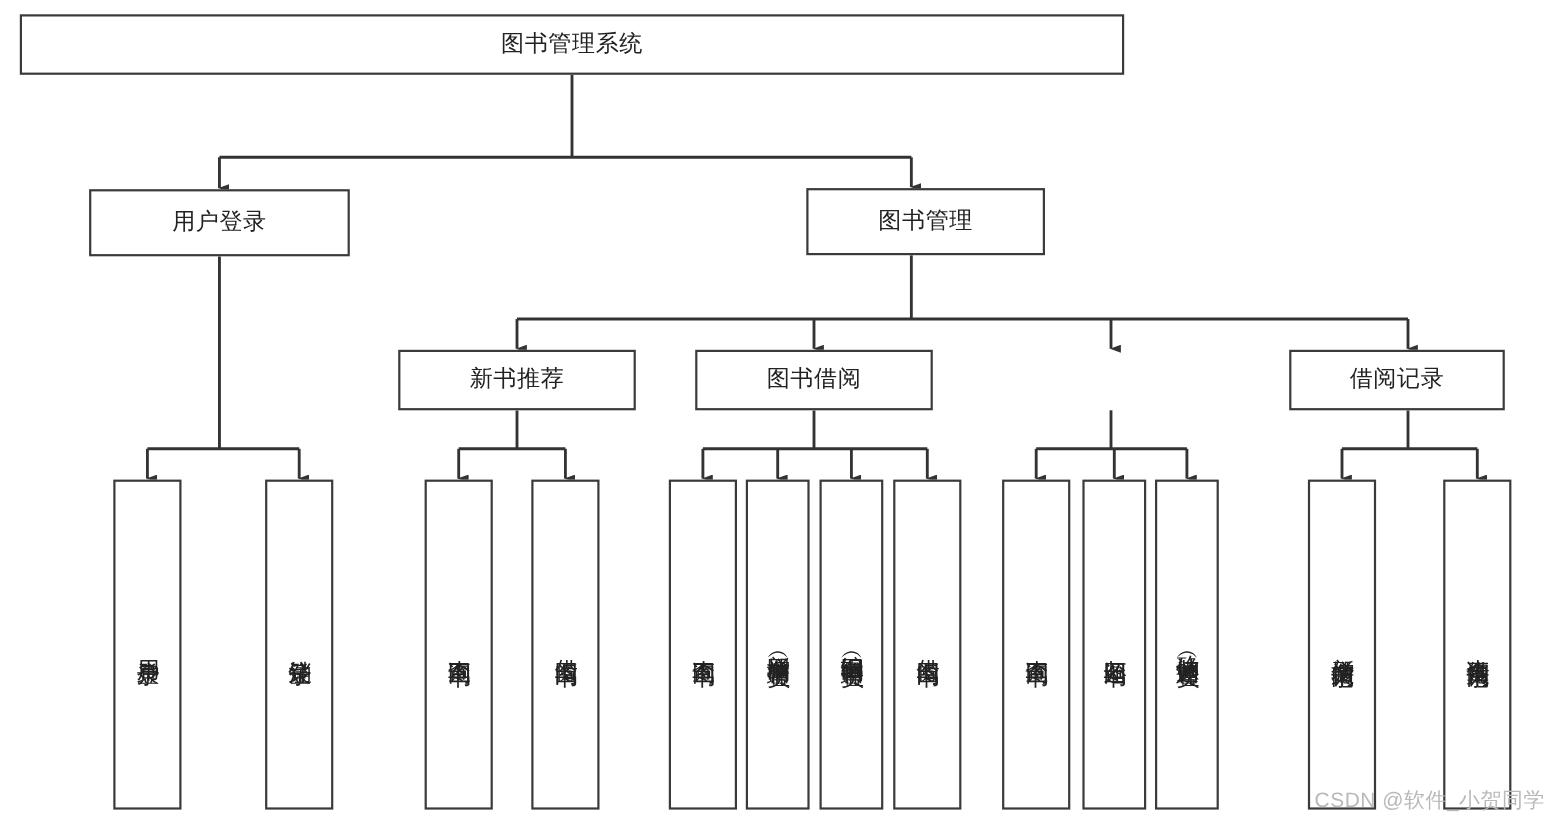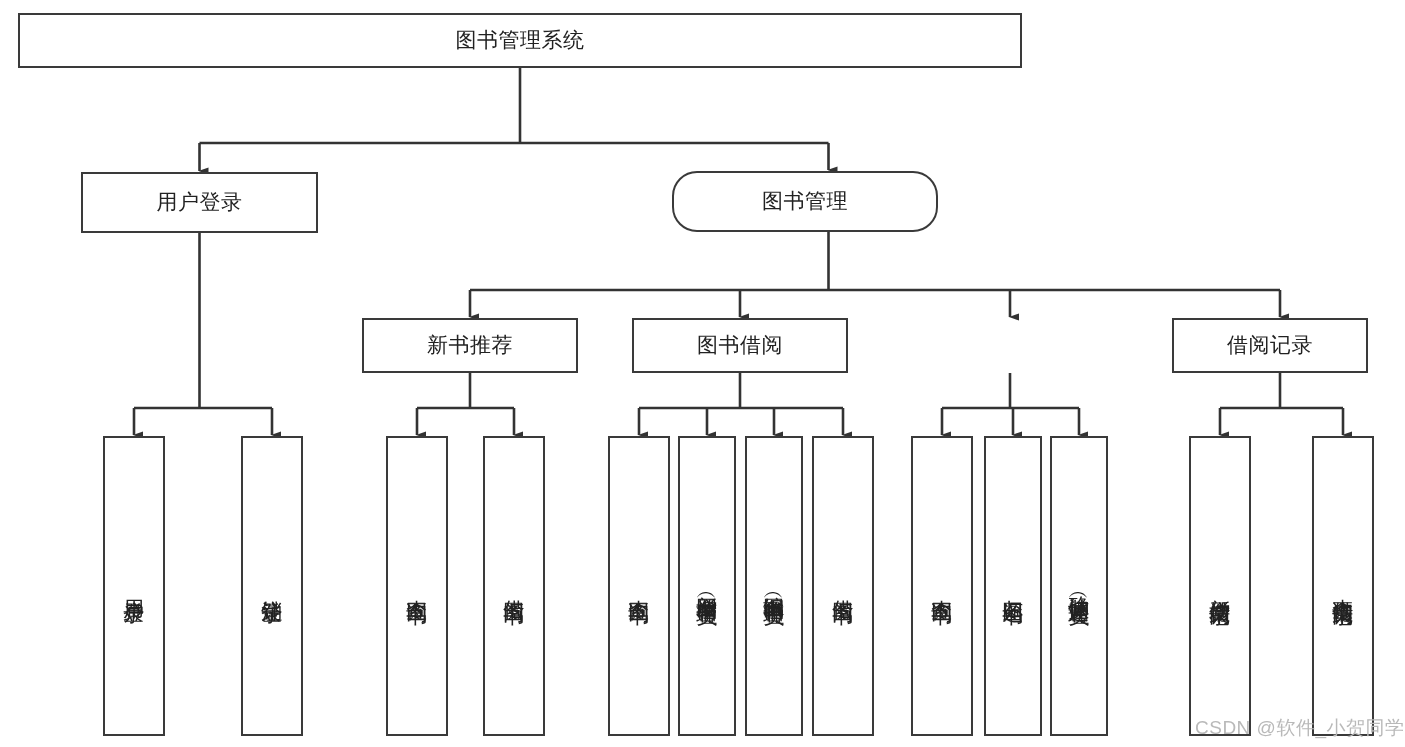--- a/index.html
+++ b/index.html
@@ -119,21 +119,21 @@
   </svg>
 
   <div class="node horizontal" style="left: 18px; top: 13px; width: 1004px; height: 55px;">
     <span class="node-label">图书管理系统</span>
   </div>
 
   <div class="node horizontal" style="left: 81px; top: 172px; width: 237px; height: 61px;">
     <span class="node-label">用户登录</span>
   </div>
 
-  <div class="node horizontal" style="left: 672px; top: 171px; width: 266px; height: 61px; border-radius: 25px;">
+  <div class="node horizontal" style="left: 733px; top: 171px; width: 217px; height: 61px;">
     <span class="node-label">图书管理</span>
   </div>
 
   <div class="node horizontal" style="left: 362px; top: 318px; width: 216px; height: 55px;">
     <span class="node-label">新书推荐</span>
   </div>
 
   <div class="node horizontal" style="left: 632px; top: 318px; width: 216px; height: 55px;">
     <span class="node-label">图书借阅</span>
   </div>

